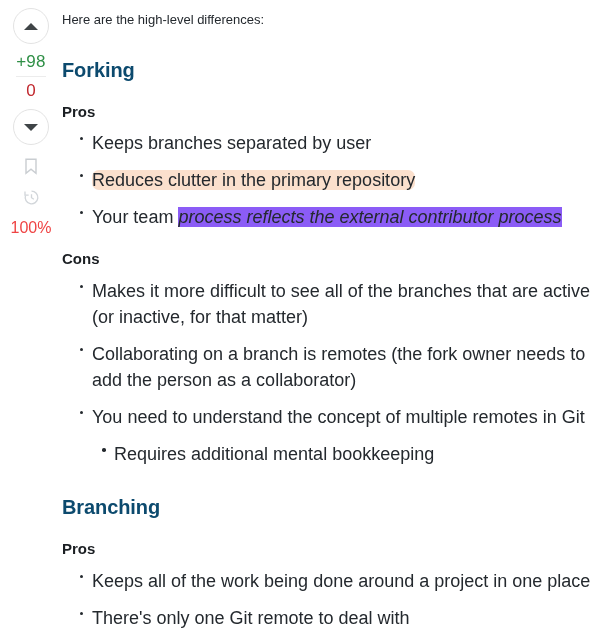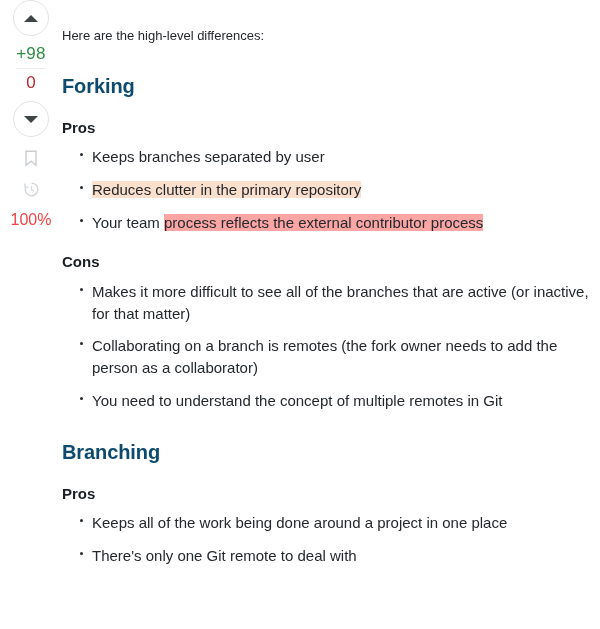--- a/index.html
+++ b/index.html
@@ -19,20 +19,21 @@
   .page {
     display: flex;
     width: 600px;
     height: 629px;
   }
 
   
   .rail {
     width: 62px;
     flex: 0 0 62px;
+    padding-top: 8px;
     display: flex;
     flex-direction: column;
     align-items: center;
     box-sizing: border-box;
   }
   .vote-btn {
     width: 36px;
     height: 36px;
     border: 1px solid #e3e3e3;
     border-radius: 50%;
@@ -87,21 +88,21 @@
   .percent {
     margin-top: 13px;
     font-size: 16px;
     color: #ef4444;
     line-height: 1;
   }
 
   
   .content {
     flex: 1 1 auto;
-    padding: 16px 8px 0 0;
+    padding: 0 8px 0 0;
     box-sizing: border-box;
     font-size: 13px;
   }
   .intro {
     margin: 10px 0 0 0;
     font-size: 13px;
     color: #24292e;
     line-height: 1.5;
   }
   h2.section {
@@ -119,21 +120,21 @@
     margin: 19px 0 0 0;
     line-height: 1.3;
   }
   ul.blist {
     list-style: none;
     margin: 9px 0 0 0;
     padding: 0 0 0 30px;
   }
   ul.blist > li {
     position: relative;
-    font-size: 15px;
+    font-size: 18px;
     line-height: 1.45;
     color: #24292e;
     margin: 0 0 11px 0;
     padding-left: 0;
   }
   ul.blist > li:last-child { margin-bottom: 0; }
   ul.blist > li::before {
     content: "";
     position: absolute;
     left: -12px;
@@ -144,22 +145,22 @@
     background: #24292e;
   }
   ul.blist ul.blist {
     margin-top: 11px;
     padding-left: 22px;
   }
   ul.blist ul.blist > li::before {
     width: 3.5px;
     height: 3.5px;
   }
-  .hl-peach { background: #fbe0cd; }
-  .hl-yellow { background: #fca5a5; }
+  .hl-peach { background: #fbe0cd; border-radius: 7px; }
+  .hl-yellow { background: #8b5cf6; font-style: italic; }
 </style>
 </head>
 <body>
 
 <div class="page">
 
   <div class="rail">
 
     <div class="vote-btn">
       <div class="tri-up"></div>
@@ -205,20 +206,21 @@
       <li><span>Your team </span><span class="hl-yellow">process reflects the external contributor process</span></li>
     </ul>
 
     <h3 class="subsection">Cons</h3>
     <ul class="blist">
       <li>Makes it more difficult to see all of the branches that are active (or inactive, for that matter)</li>
       <li>Collaborating on a branch is remotes (the fork owner needs to add the person as a collaborator)</li>
       <li>
         <span>You need to understand the concept of multiple remotes in Git</span>
         <ul class="blist">
+          <li>Requires additional mental bookkeeping</li>
         </ul>
       </li>
     </ul>
 
     <h2 class="section">Branching</h2>
 
     <h3 class="subsection">Pros</h3>
     <ul class="blist">
       <li>Keeps all of the work being done around a project in one place</li>
       <li>There's only one Git remote to deal with</li>

